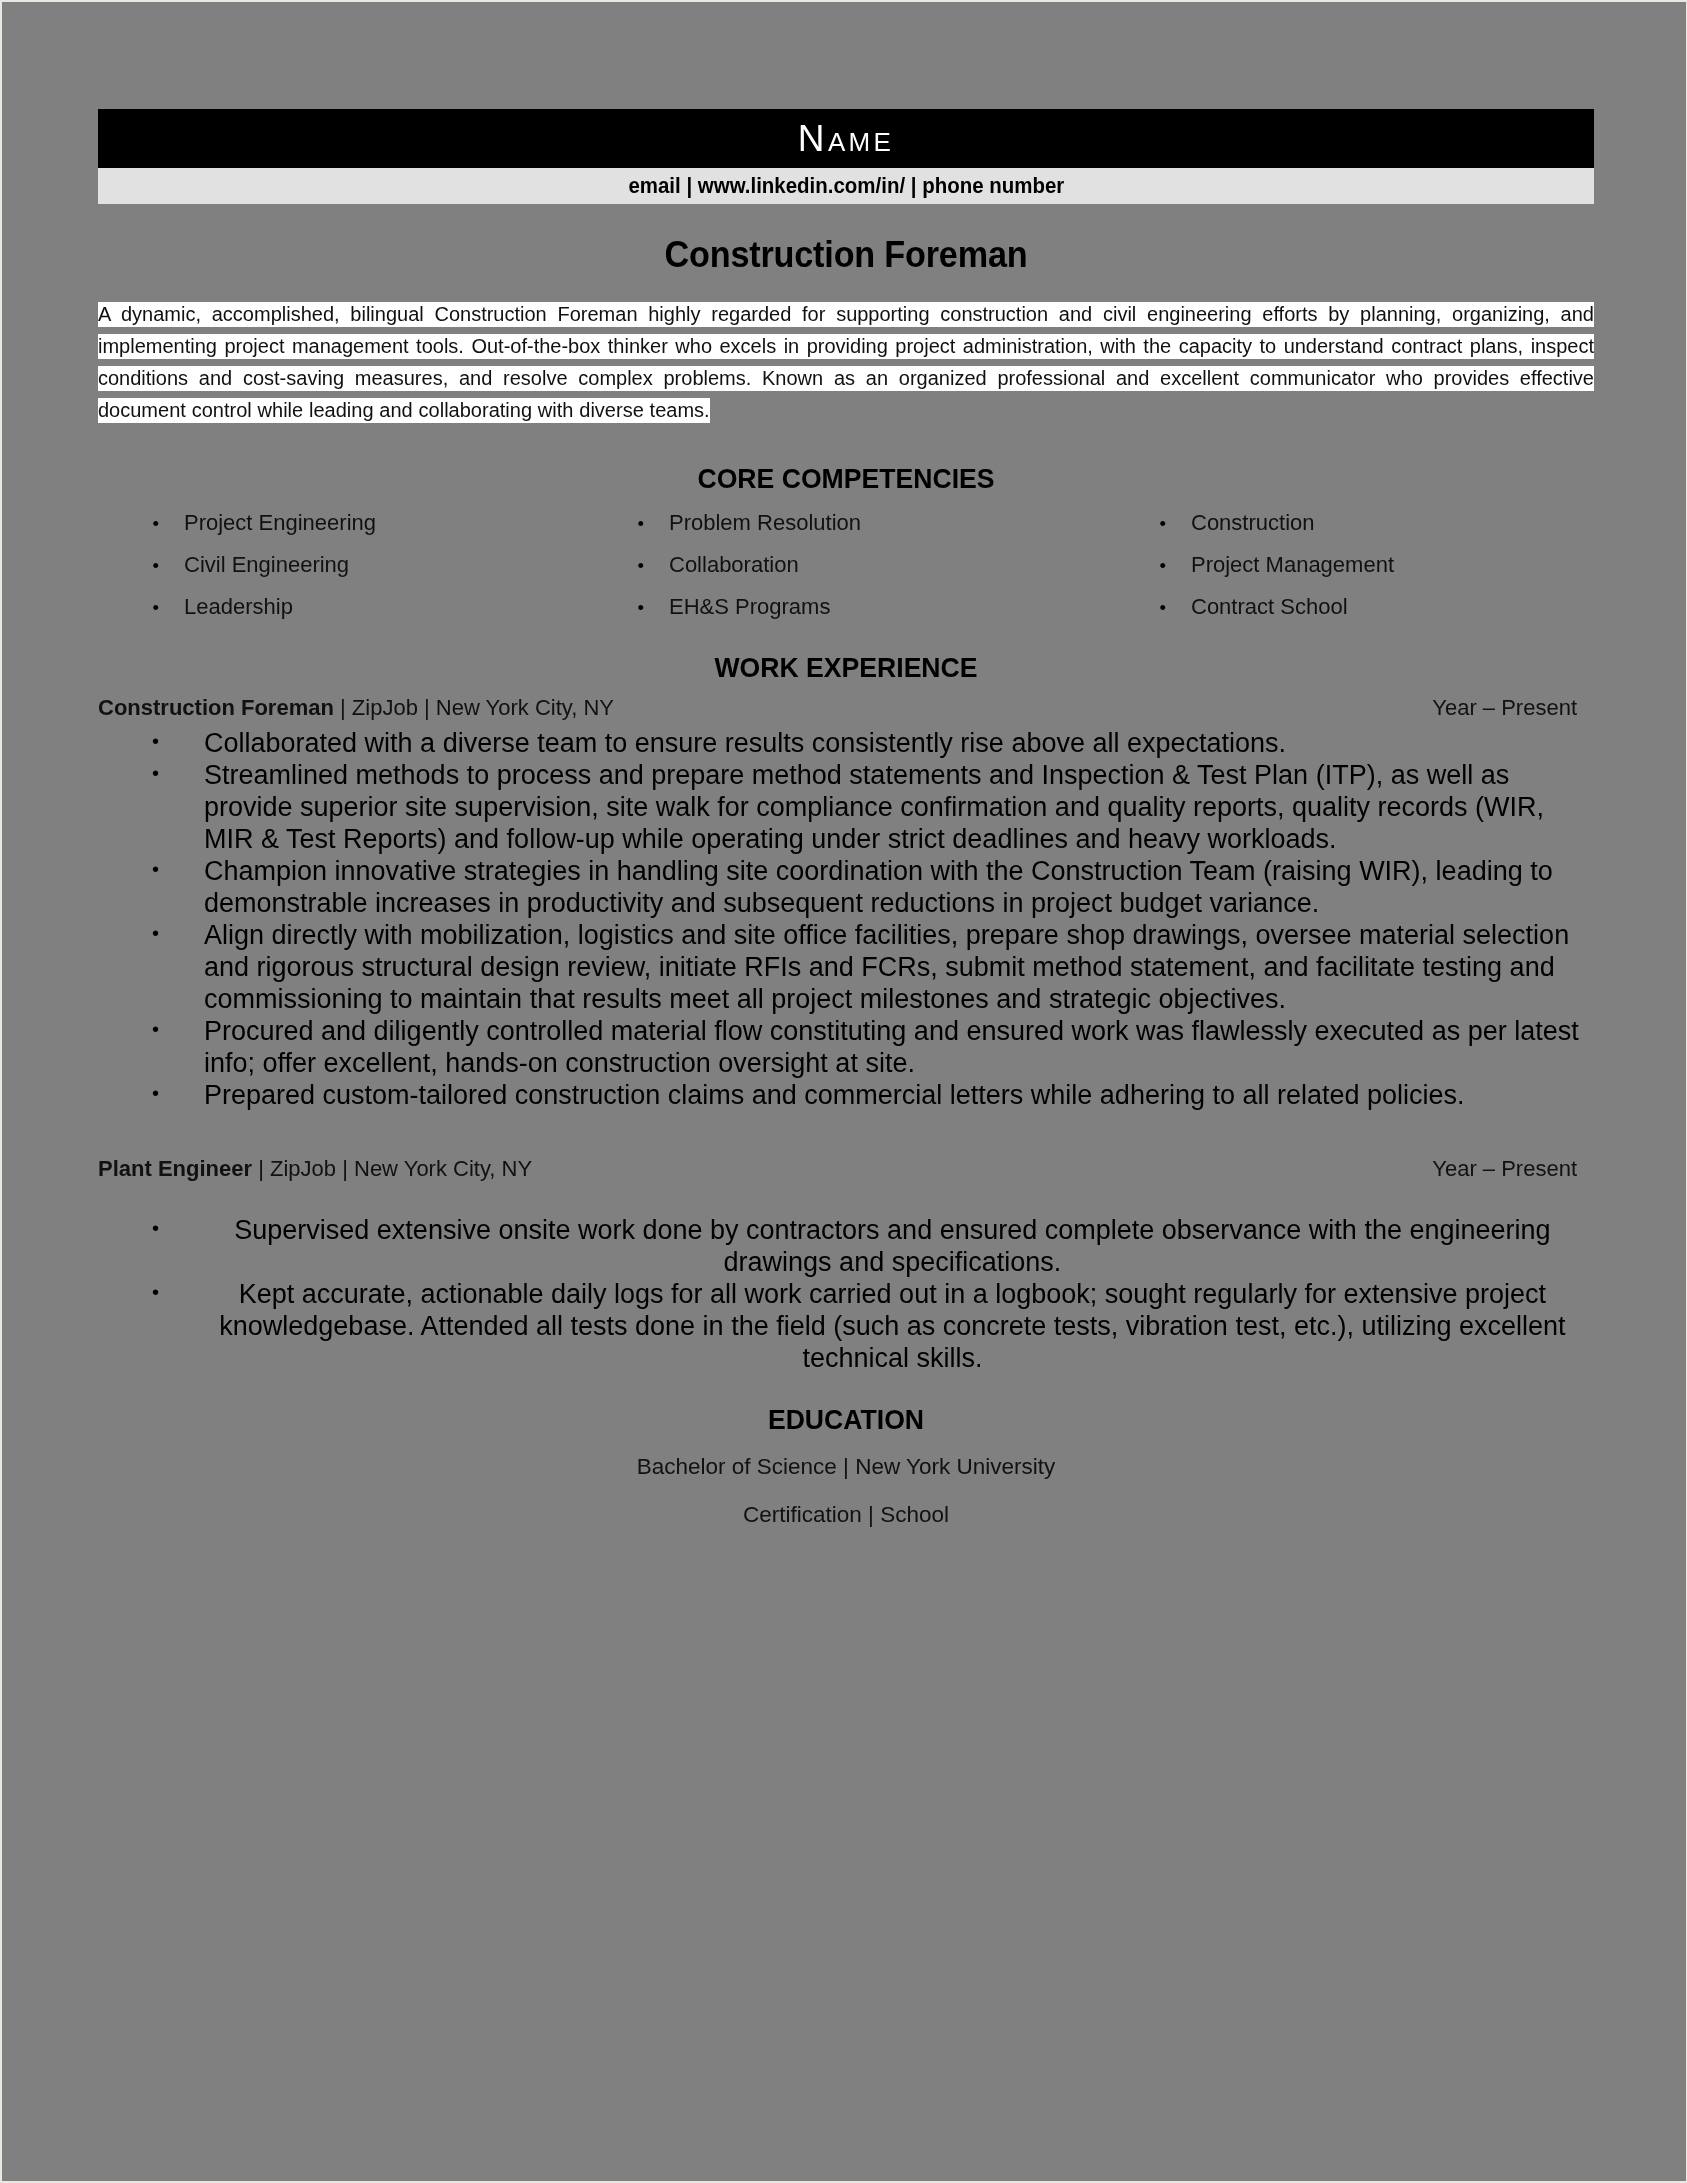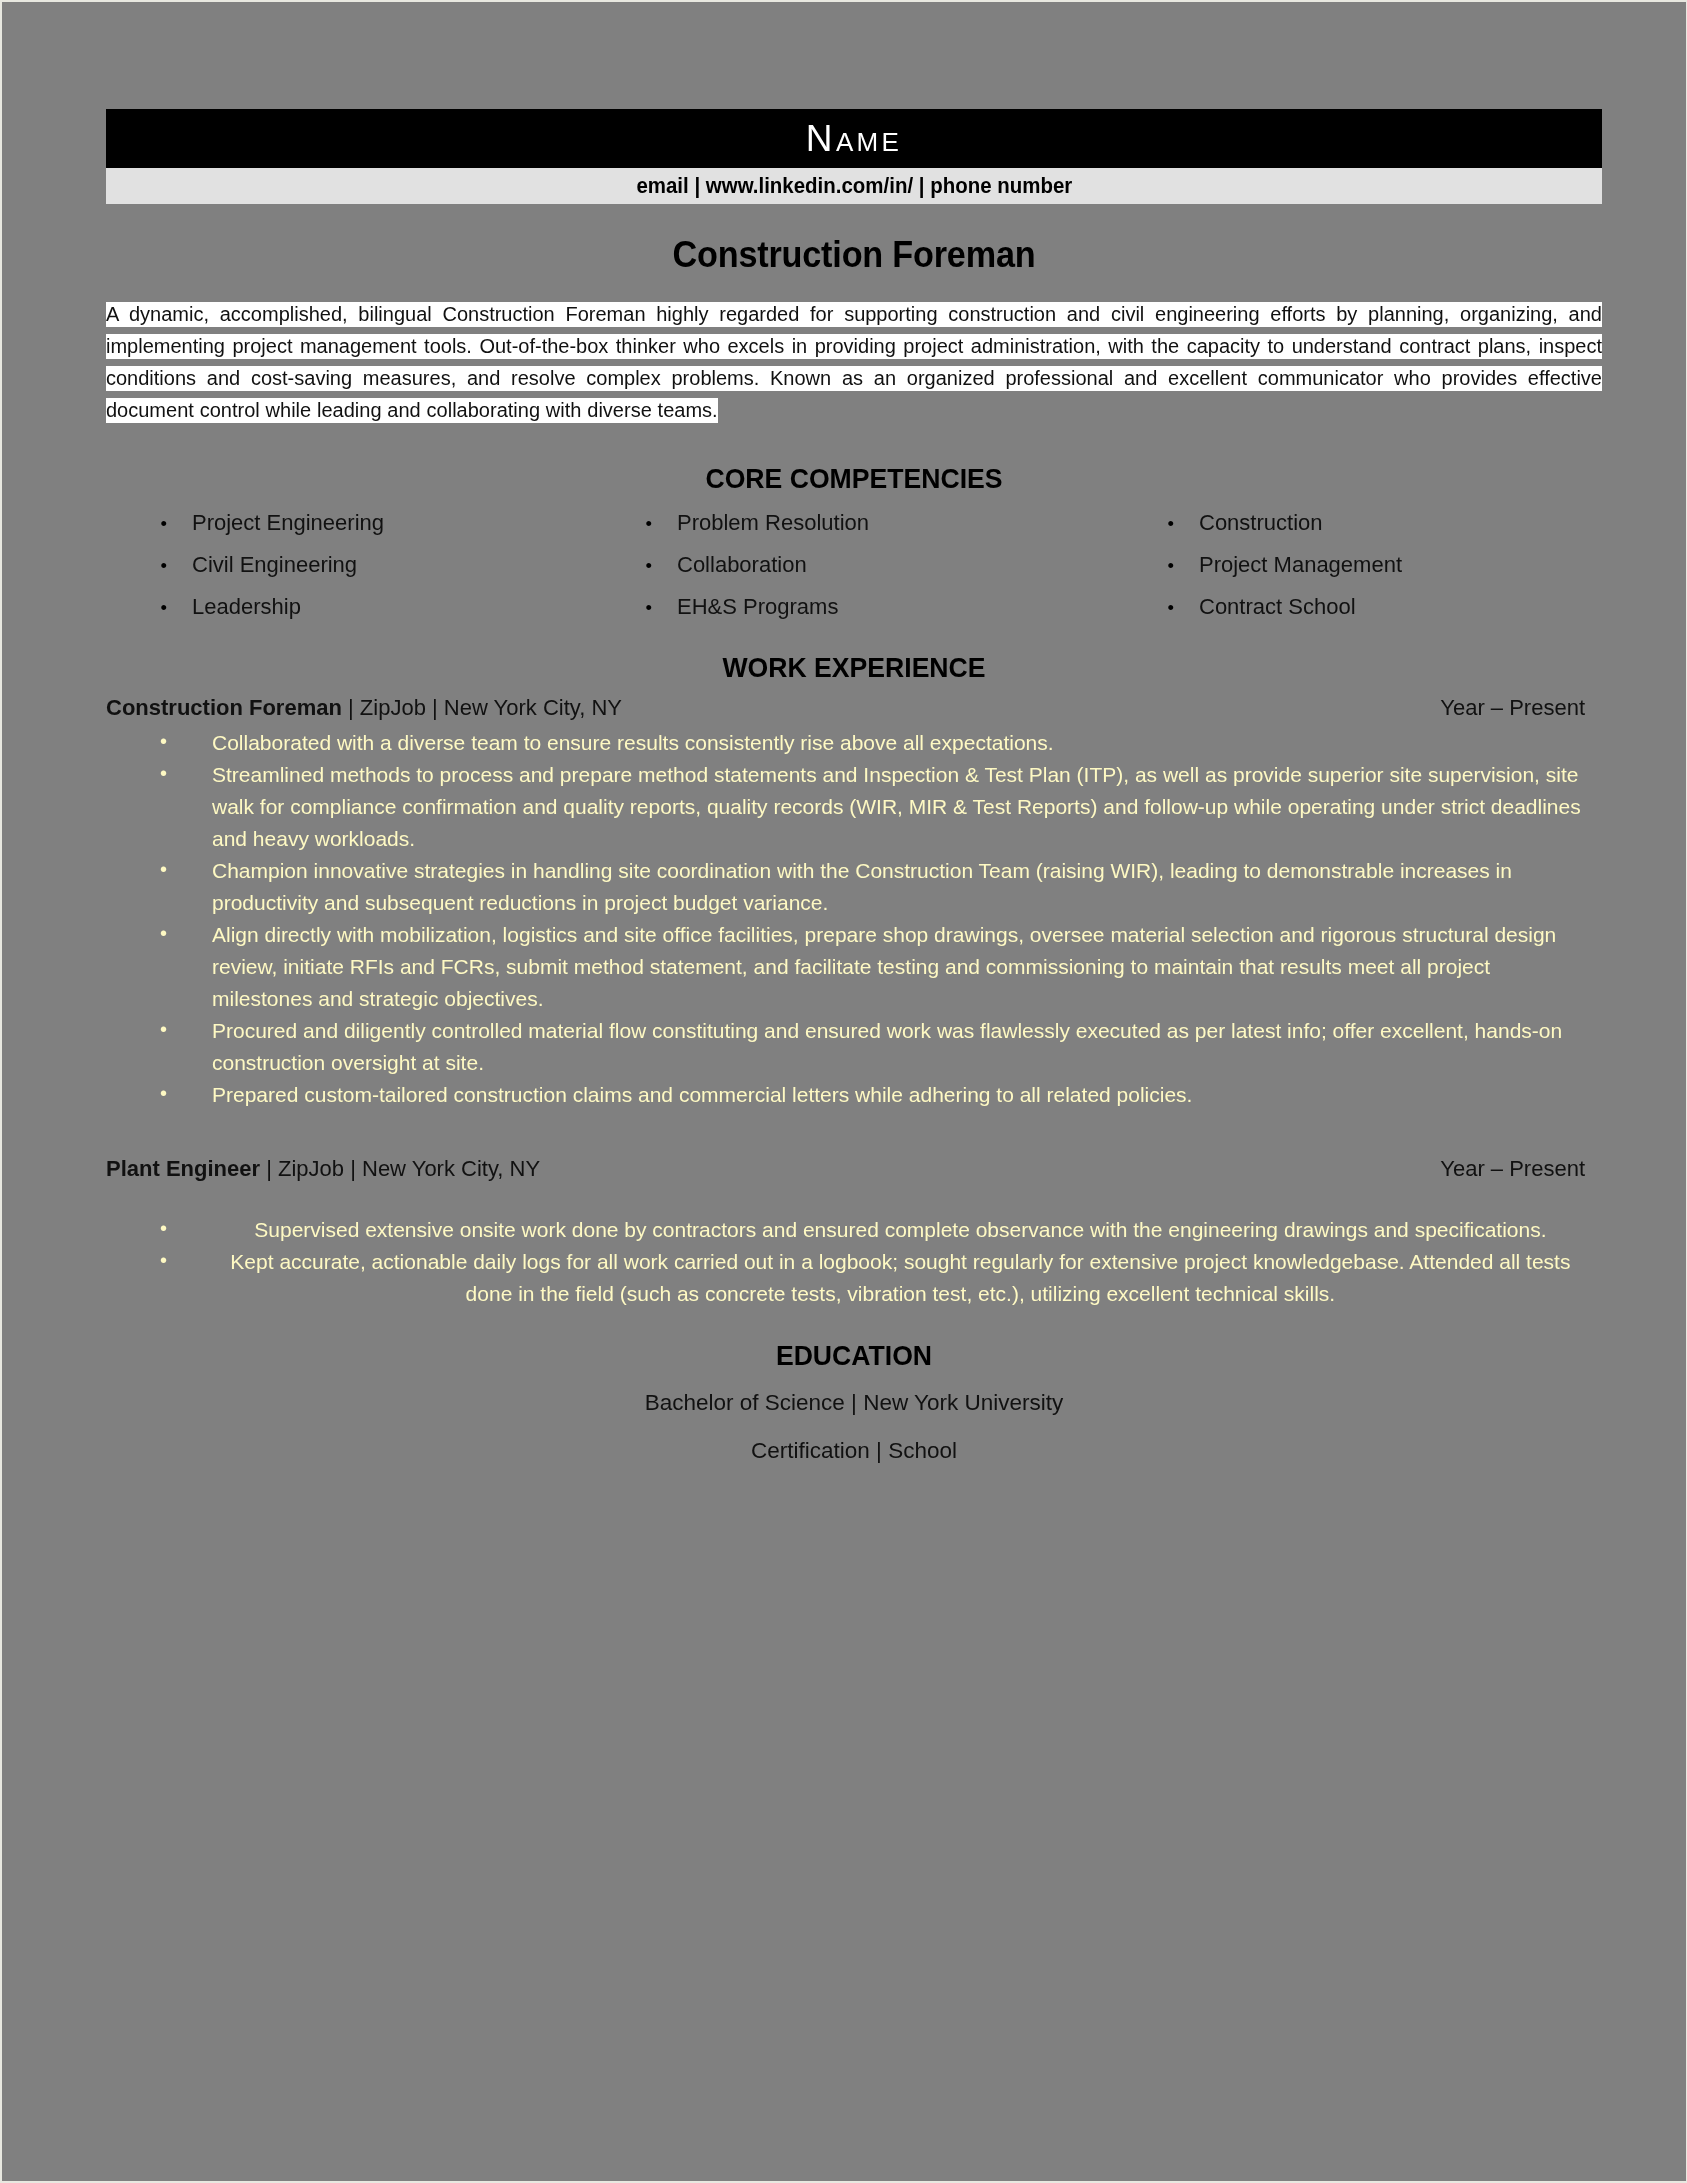--- a/index.html
+++ b/index.html
@@ -19,21 +19,21 @@
     position: relative;
     width: 1688px;
     height: 2183px;
     background: #808080;
     border: 2.6px solid #e8e8e0;
     overflow: hidden;
   }
 
   .sheet {
     position: absolute;
-    left: 104px;
+    left: 96px;
     top: 0;
     width: 1496px;
   }
 
   
   .name-bar {
     margin-top: 107px;
     background: #000000;
     height: 59px;
     display: flex;
@@ -148,23 +148,23 @@
   .job-header .dates { font-weight: normal; padding-right: 17px; }
 
   ul.bullets {
     list-style: none;
     margin-top: 6.6px;
     padding-right: 13.2px;
   }
   ul.bullets li {
     position: relative;
     padding-left: 106px;
-    font-size: 21px;
+    font-size: 27px;
     line-height: 32px;
-    color: #fef9c3;
+    color: #000000;
     margin-bottom: 0px;
   }
   ul.bullets li::before {
     content: "\2022";
     position: absolute;
     left: 54px;
     top: -2px;
     font-size: 20px;
   }
 

